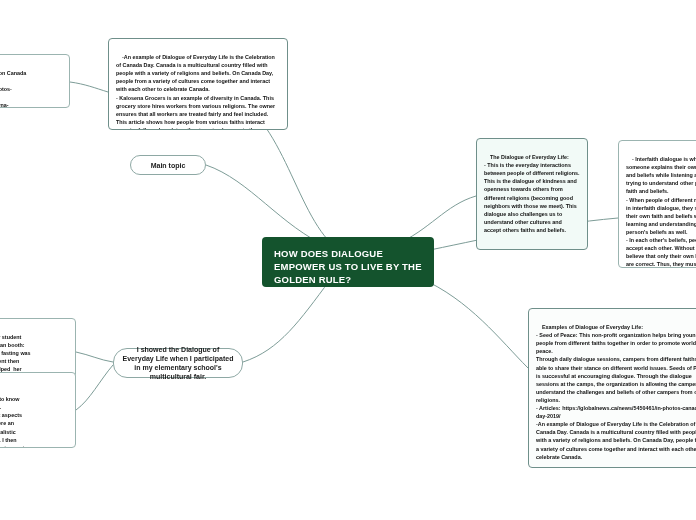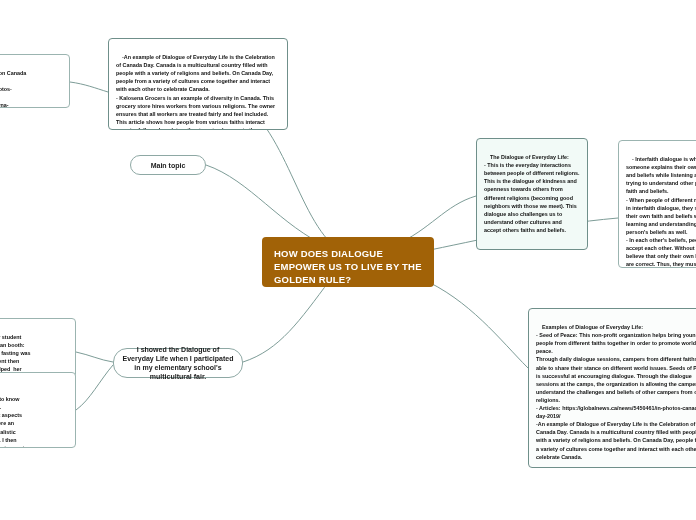--- a/index.html
+++ b/index.html
@@ -9,21 +9,21 @@
     font-family:"Liberation Sans", sans-serif;
     overflow:hidden;
     position:relative;
   }
   #canvas{position:absolute;left:0;top:0;width:696px;height:520px;}
   svg.lines{position:absolute;left:0;top:0;width:696px;height:520px;}
   .node{position:absolute;box-sizing:border-box;}
 
   
   .central{
-    background:#a16207;
+    background:#14532d;
     color:#ffffff;
     border-radius:4px;
     font-weight:bold;
     font-size:9.5px;
     line-height:13px;
     padding:10px 12px;
     letter-spacing:0.2px;
   }
 
   

